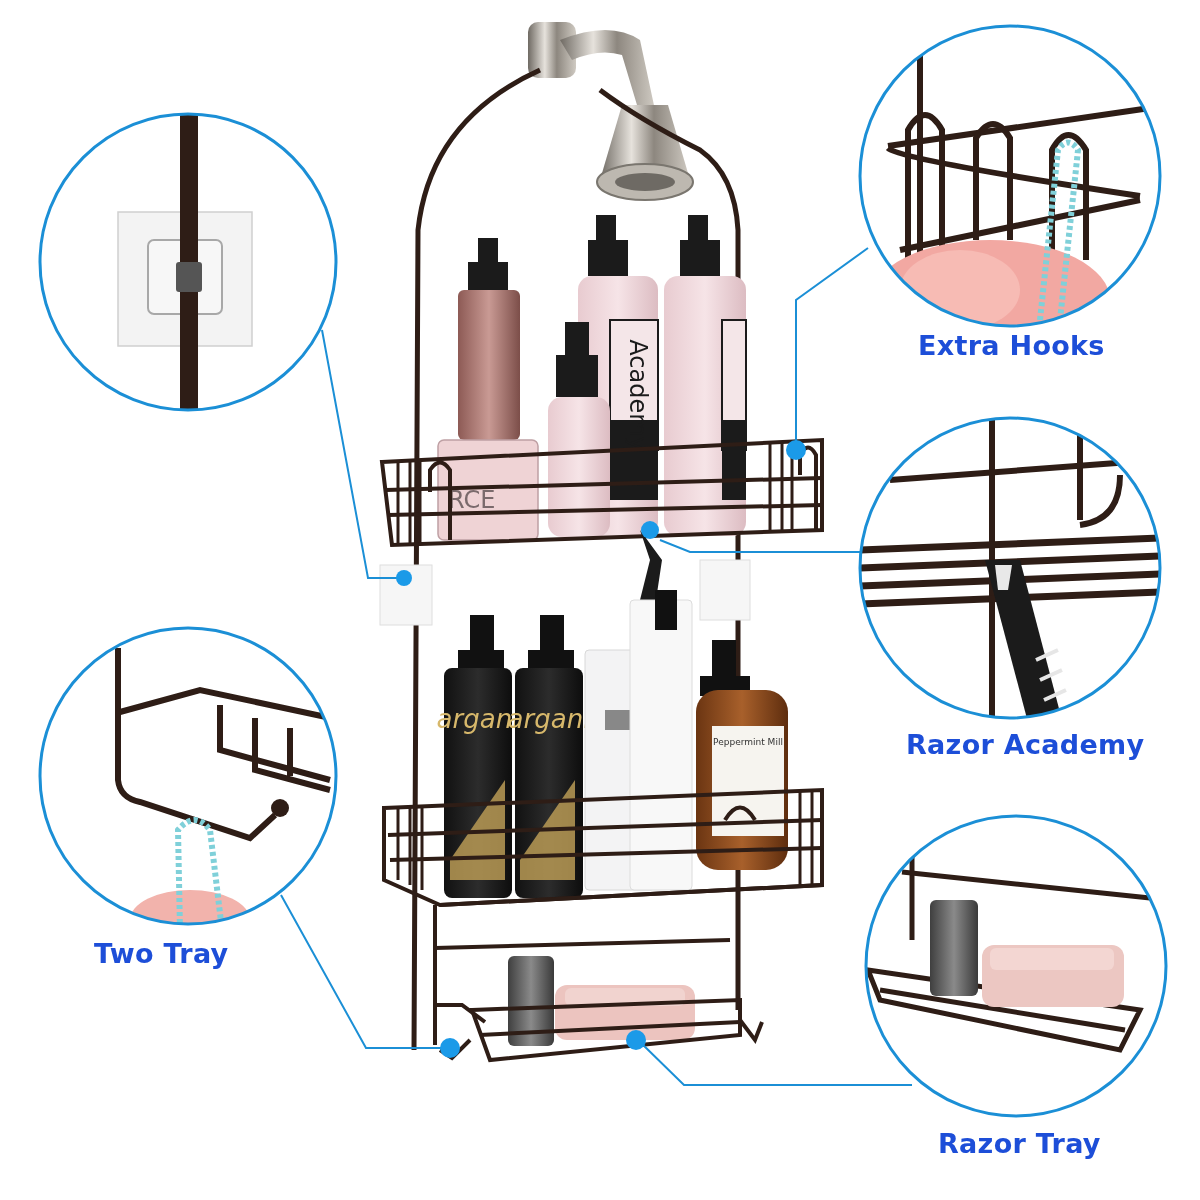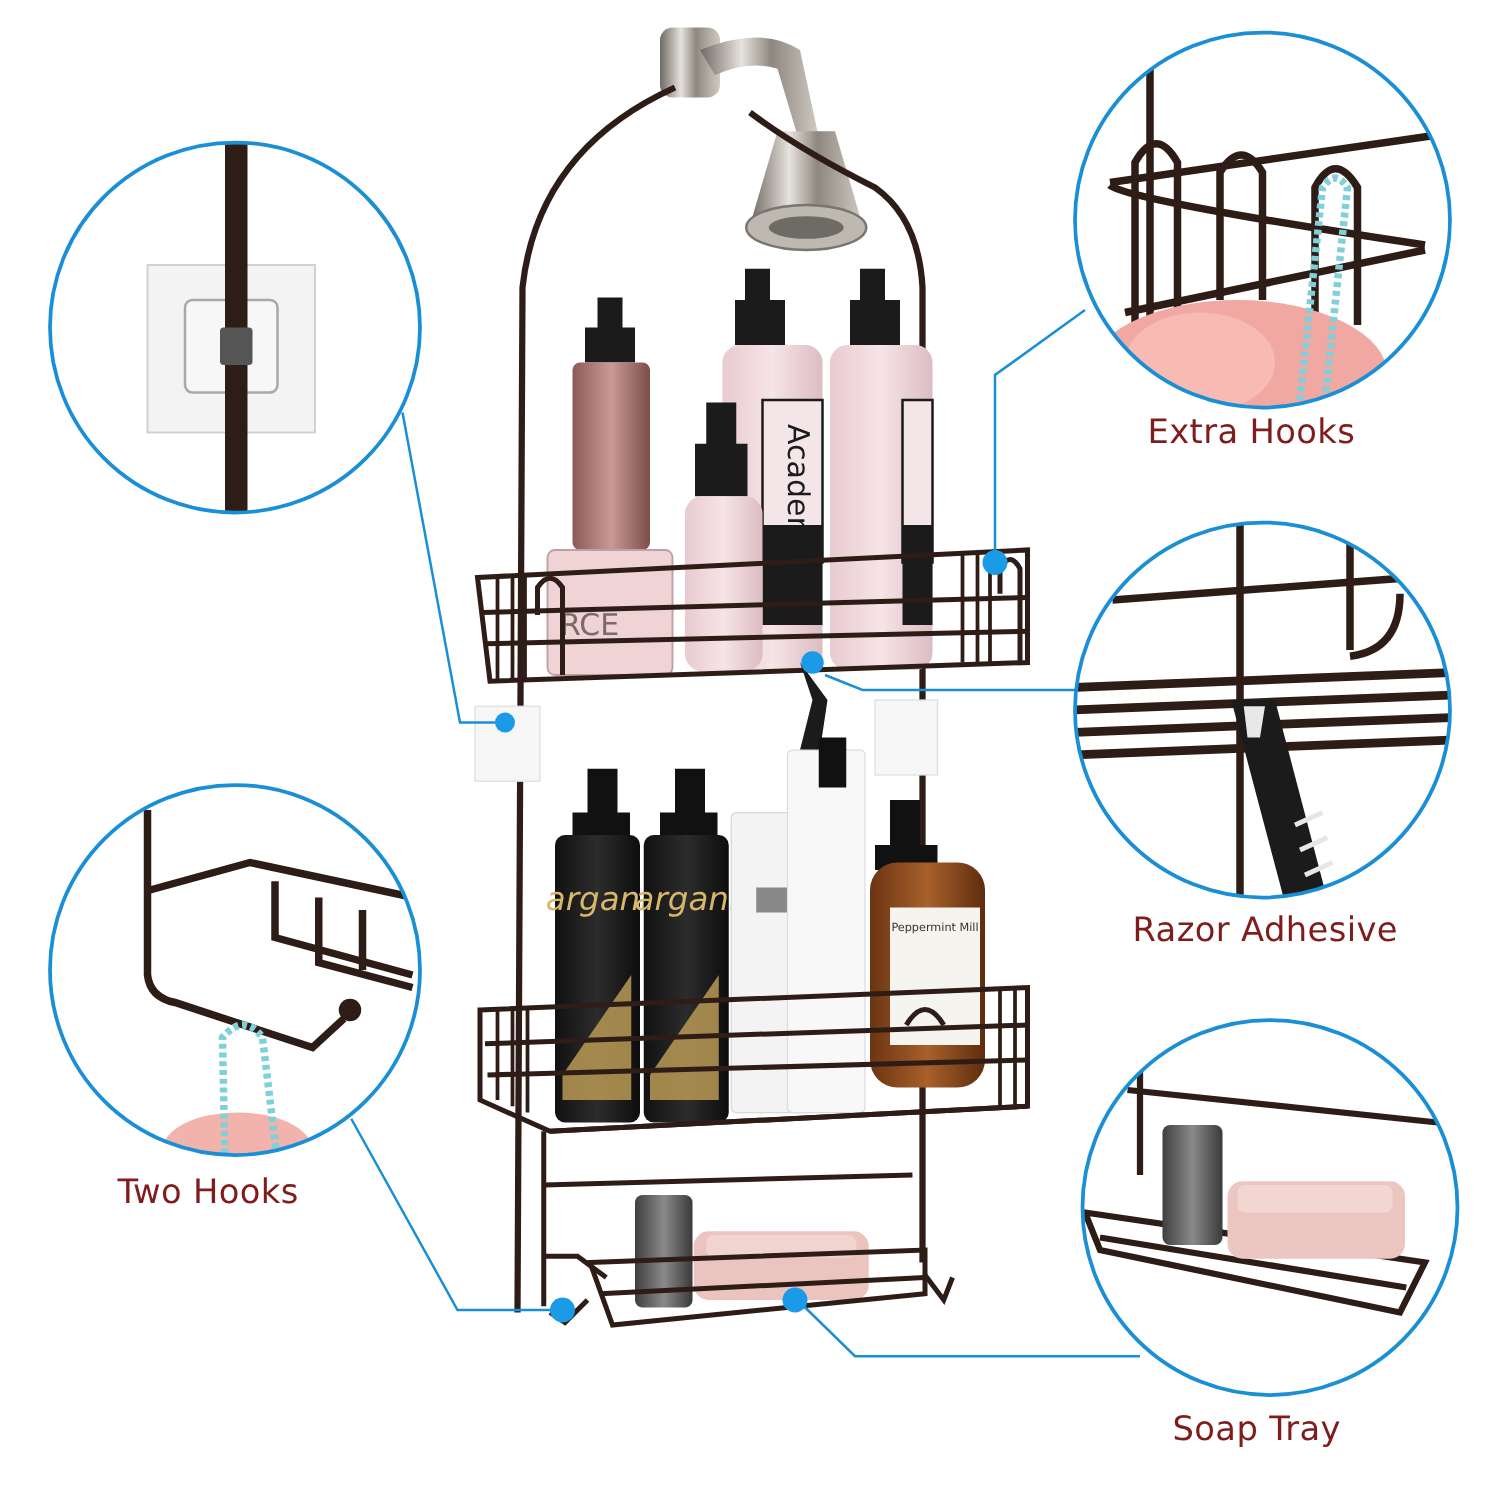--- a/index.html
+++ b/index.html
@@ -1,18 +1,18 @@
 <!DOCTYPE html>
 <html><head>
 <meta charset="utf-8">
 <style>
   html, body { margin: 0; padding: 0; background: #ffffff; }
   body { width: 1200px; height: 1200px; position: relative; overflow: hidden; font-family: "DejaVu Sans", sans-serif; }
   .stage { position: absolute; left: 0; top: 0; width: 1200px; height: 1200px; }
-  .label { position: absolute; font-family: "DejaVu Sans", sans-serif; font-weight: normal; font-size: 27px; color: #7f1d1d; letter-spacing: 0.3px; white-space: nowrap; }
+  .label { position: absolute; font-family: "DejaVu Sans", sans-serif; font-weight: bold; font-size: 27px; color: #1d4ed8; letter-spacing: 0.3px; white-space: nowrap; }
   svg text { font-family: "DejaVu Sans", sans-serif; }
 </style>
 </head>
 <body>
 
 <div class="stage">
 <svg width="1200" height="1200" viewBox="0 0 1200 1200" xmlns="http://www.w3.org/2000/svg">
   <defs>
     <linearGradient id="chrome" x1="0" x2="1" y1="0" y2="0">
       <stop offset="0" stop-color="#6f6a63"></stop>
@@ -265,16 +265,16 @@
       <rect x="930" y="900" width="48" height="96" rx="6" fill="url(#grayCan)"></rect>
       <rect x="982" y="945" width="142" height="62" rx="12" fill="#ecc7c2"></rect>
       <rect x="990" y="948" width="124" height="22" rx="6" fill="#f3d6d2"></rect>
     </g>
     <circle cx="1016" cy="966" r="150" fill="none" stroke="#1b8fd6" stroke-width="3"></circle>
   </g>
 </svg>
 
 
 <div class="label" style="left:918px; top:330px;">Extra Hooks</div>
-<div class="label" style="left:906px; top:729px;">Razor Adhesive</div>
-<div class="label" style="left:94px; top:938px;">Two Hooks</div>
-<div class="label" style="left:938px; top:1128px;">Soap Tray</div>
+<div class="label" style="left:906px; top:729px;">Razor Academy</div>
+<div class="label" style="left:94px; top:938px;">Two Tray</div>
+<div class="label" style="left:938px; top:1128px;">Razor Tray</div>
 </div>
 
 </body></html>

